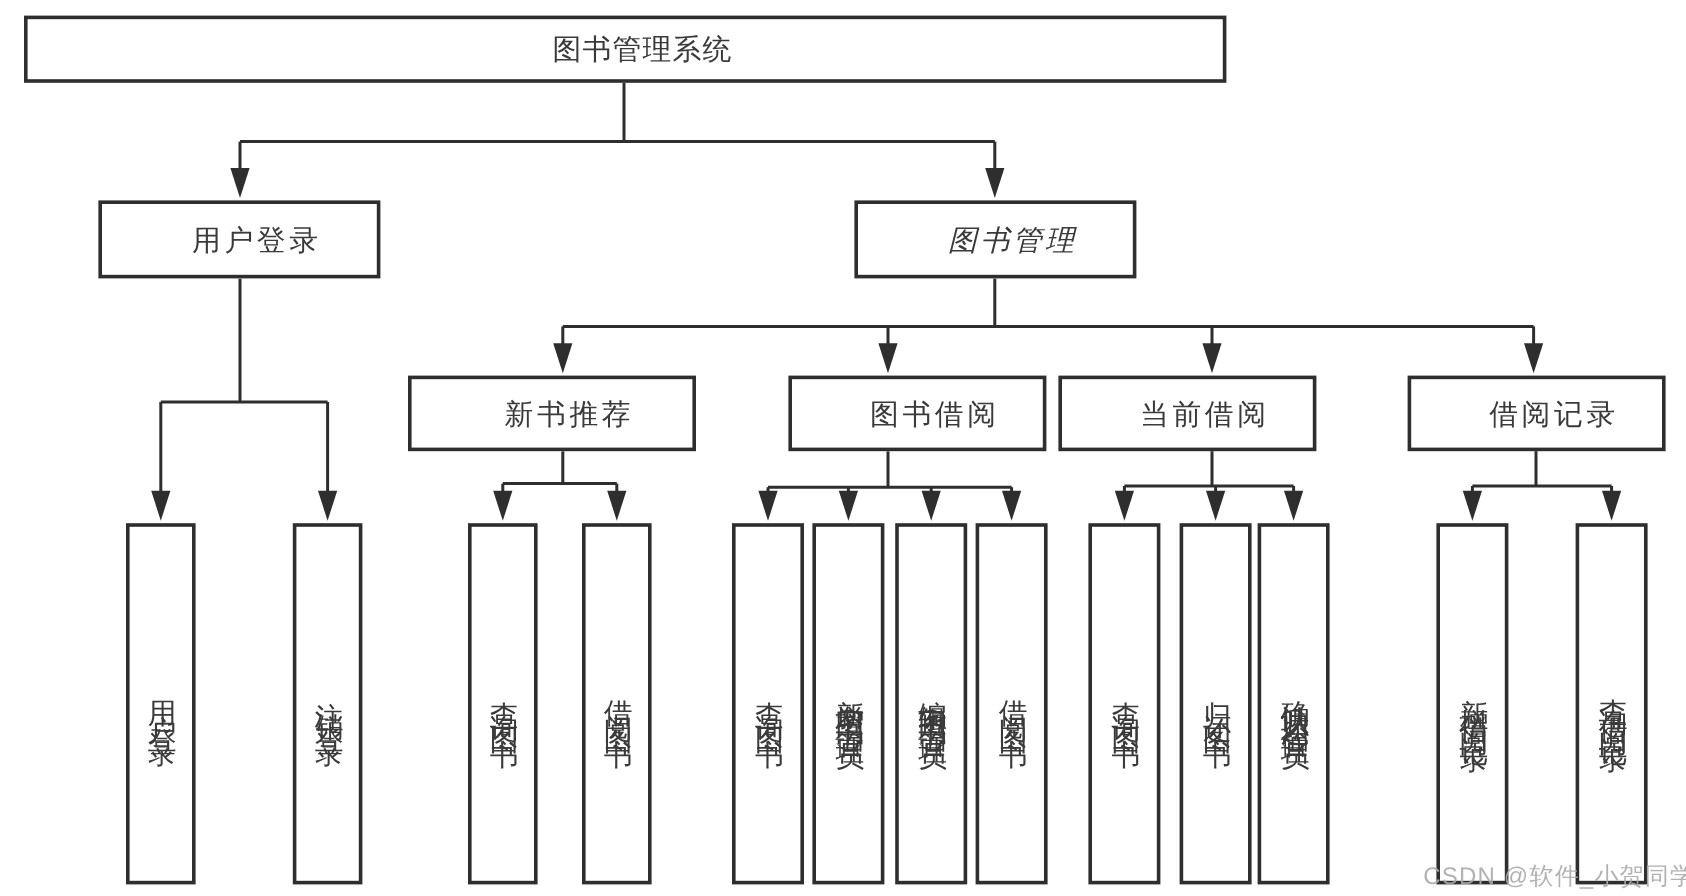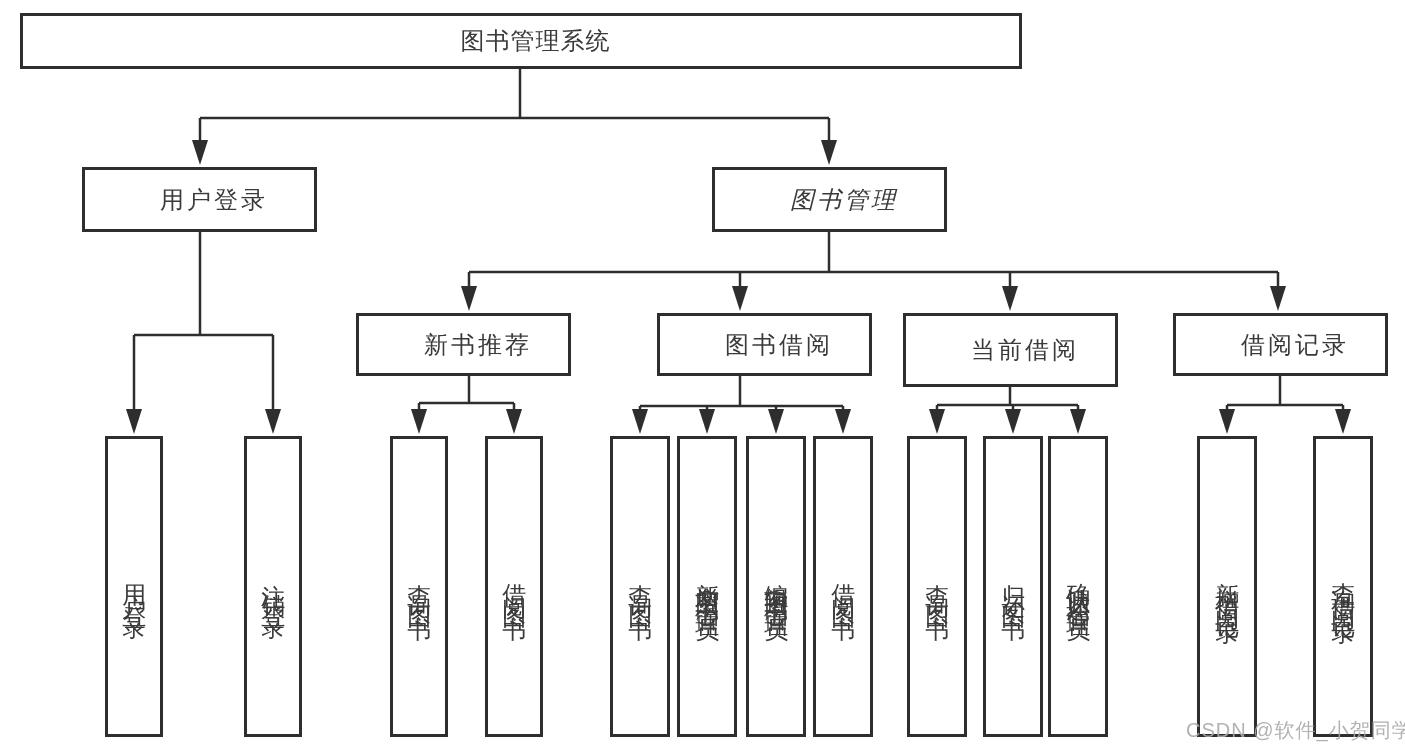--- a/index.html
+++ b/index.html
@@ -134,23 +134,23 @@
       <polygon points="1219,409 1235,409 1227,434"></polygon>
       <polygon points="1335,409 1351,409 1343,434"></polygon>
     </g>
   </svg>
 
   <div class="box title" style="left:20px;top:13px;width:1002px;height:56px;">图书管理系统</div>
 
   <div class="box" style="left:82px;top:167px;width:235px;height:65px;">用户登录</div>
   <div class="box" style="left:712px;top:167px;width:235px;height:65px;font-style:italic;">图书管理</div>
 
-  <div class="box" style="left:356px;top:313px;width:215px;height:63px;">新书推荐</div>
+  <div class="box" style="left:340px;top:313px;width:240px;height:63px;">新书推荐</div>
   <div class="box" style="left:633px;top:313px;width:215px;height:63px;margin-left:24px;">图书借阅</div>
-  <div class="box" style="left:903px;top:313px;width:215px;height:74px;">当前借阅</div>
+  <div class="box" style="left:882px;top:313px;width:215px;height:63px;">当前借阅</div>
   <div class="box" style="left:1173px;top:313px;width:215px;height:63px;">借阅记录</div>
 
   <div class="leaf" style="left:105px;top:436px;width:58px;height:301px;">
     <span>用户登录</span>
   </div>
   <div class="leaf" style="left:244px;top:436px;width:58px;height:301px;">
     <span>注销登录</span>
   </div>
 
   <div class="leaf" style="left:390px;top:436px;width:58px;height:301px;">

